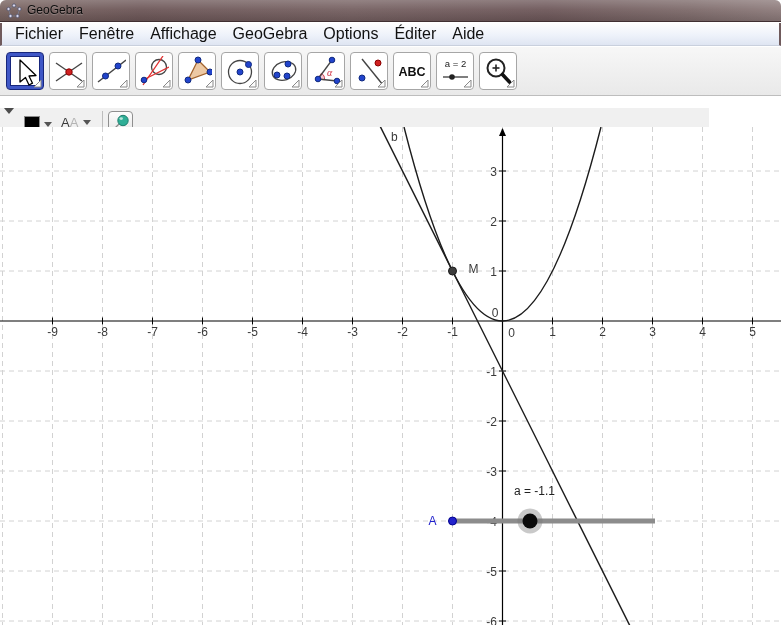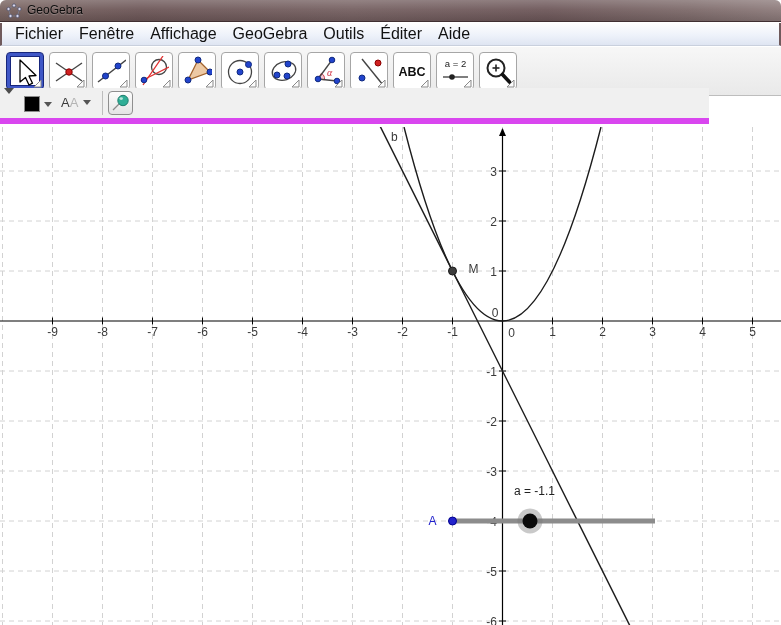--- a/index.html
+++ b/index.html
@@ -26,21 +26,21 @@
     background:linear-gradient(180deg,#f7f7f7,#e9e9e9);border-bottom:1px solid #bdbdbd;
     display:flex;gap:5px;padding:5px 0 0 6px;}
   .tool{width:38px;height:38px;box-sizing:border-box;background:#fff;border:1px solid #a6a6a6;
     border-radius:4px;position:relative;flex:0 0 auto;}
   .tool.selected{border:1px solid #17267c;
     box-shadow:inset 0 0 0 3px #3f57c6, inset 0 0 0 4px #17267c;}
   .tool svg.icon{position:absolute;left:3px;top:3px;}
   .tool.selected svg.icon{left:4px;top:4px;}
   .dd{position:absolute;right:1px;bottom:1px;}
 
-  .stylebar{position:absolute;top:88px;left:0;width:709px;height:30px;box-sizing:content-box;
+  .stylebar{position:absolute;top:108px;left:0;width:709px;height:30px;box-sizing:content-box;
     background:#f0f0f0;border-bottom:6px solid #d946ef;}
   .sb-toggle{position:absolute;left:4px;top:0;width:0;height:0;
     border-left:5px solid transparent;border-right:5px solid transparent;border-top:6px solid #4c4c4c;}
   .color-btn{position:absolute;left:24px;top:7px;width:34px;height:18px;display:flex;align-items:center;gap:4px;}
   .swatch{width:14px;height:14px;background:#000;border:1px solid #8a8a8a;}
   .caret{width:0;height:0;border-left:4px solid transparent;border-right:4px solid transparent;border-top:5px solid #555;}
   .font-btn{position:absolute;left:61px;top:7px;display:flex;align-items:center;gap:5px;font-size:13px;}
   .font-a1{color:#3a3a3a;} .font-a2{color:#b4b4b4;}
   .sb-sep{position:absolute;left:102px;top:3px;width:1px;height:24px;background:#bdbdbd;}
   .pin-btn{position:absolute;left:108px;top:3px;width:25px;height:24px;box-sizing:border-box;
@@ -64,21 +64,21 @@
     </g>
   </svg>
   <span class="title-text">GeoGebra</span>
 </div>
 
 <div class="menubar">
   <span class="menu-item">Fichier</span>
   <span class="menu-item">Fenêtre</span>
   <span class="menu-item">Affichage</span>
   <span class="menu-item">GeoGebra</span>
-  <span class="menu-item">Outils</span>
+  <span class="menu-item">Options</span>
   <span class="menu-item">Éditer</span>
   <span class="menu-item">Aide</span>
 </div>
 
 <div class="toolbar">
 
   <div class="tool selected">
     <svg class="icon" width="30" height="30" viewBox="0 0 30 30">
       <path d="M9,3 L9,25 L14.5,20.5 L18,28 L21.5,26.2 L18,19 L25,18.5 Z" fill="#fff" stroke="#000" stroke-width="1.3" stroke-linejoin="round"></path>
     </svg>

